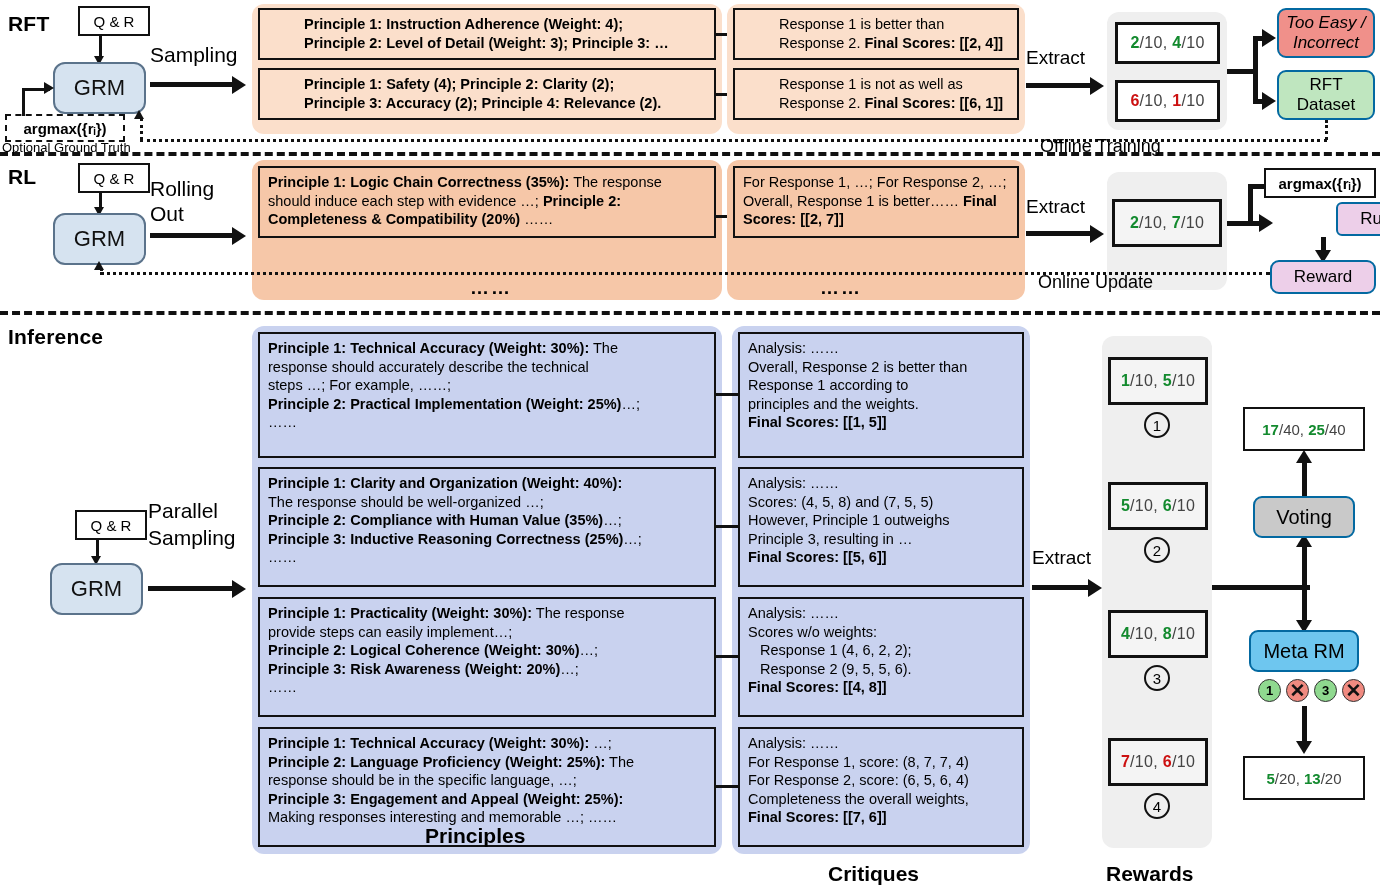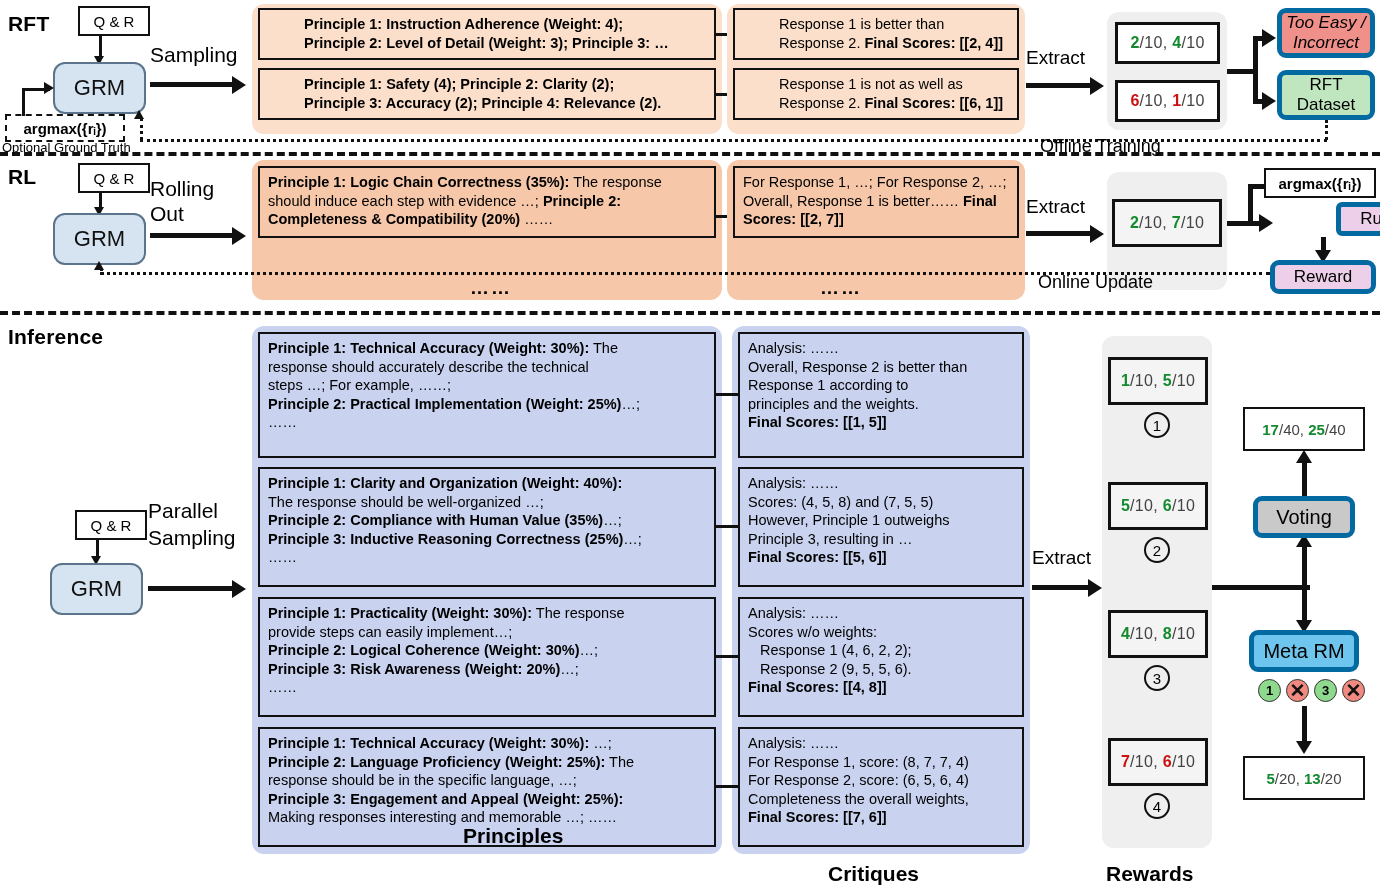--- a/index.html
+++ b/index.html
@@ -66,21 +66,21 @@
     display:flex; align-items:center; justify-content:center;
     font-size:16px; letter-spacing:.3px;
   }
   .score-box.white { background:#fff; }
   .g { color:#138a2e; font-weight:bold; }
   .r { color:#cc1111; font-weight:bold; }
   .slash { color:#444; }
 
   
   .pill {
-    position:absolute; border:5px solid #0369a1; border-radius:9px;
+    position:absolute; border:2px solid #0369a1; border-radius:9px;
     display:flex; align-items:center; justify-content:center;
     text-align:center; line-height:1.15; font-size:17px;
   }
   .pill.red   { background:#f0908a; font-style:italic; }
   .pill.green { background:#bfe6bf; }
   .pill.pink  { background:#edcfe9; }
   .pill.grey  { background:#c9c9c9; }
   .pill.cyan  { background:#6ec6ef; }
 
   
@@ -434,17 +434,17 @@
   <div class="ln thick v abs" style="left:1302px; top:706px; height:40px;"></div>
   <div class="arrowhead ah-down abs" style="left:1296px; top:741px;"></div>
   <div class="plain-box" style="left:1243px; top:756px; width:122px; height:44px; font-weight:normal;">
     <span class="g">5</span>
       <span class="slash">/20</span>
       <span class="slash">,&nbsp;</span>
       <span class="g">13</span>
       <span class="slash">/20</span>
   </div>
 
-  <div class="col-head" style="left:425px; top:824px;margin-left:38px;">Principles</div>
+  <div class="col-head" style="left:425px; top:824px;">Principles</div>
   <div class="col-head" style="left:806px; top:862px;margin-left:22px;">Critiques</div>
   <div class="col-head" style="left:1106px; top:862px;">Rewards</div>
 
 </div>
 
 </body></html>

